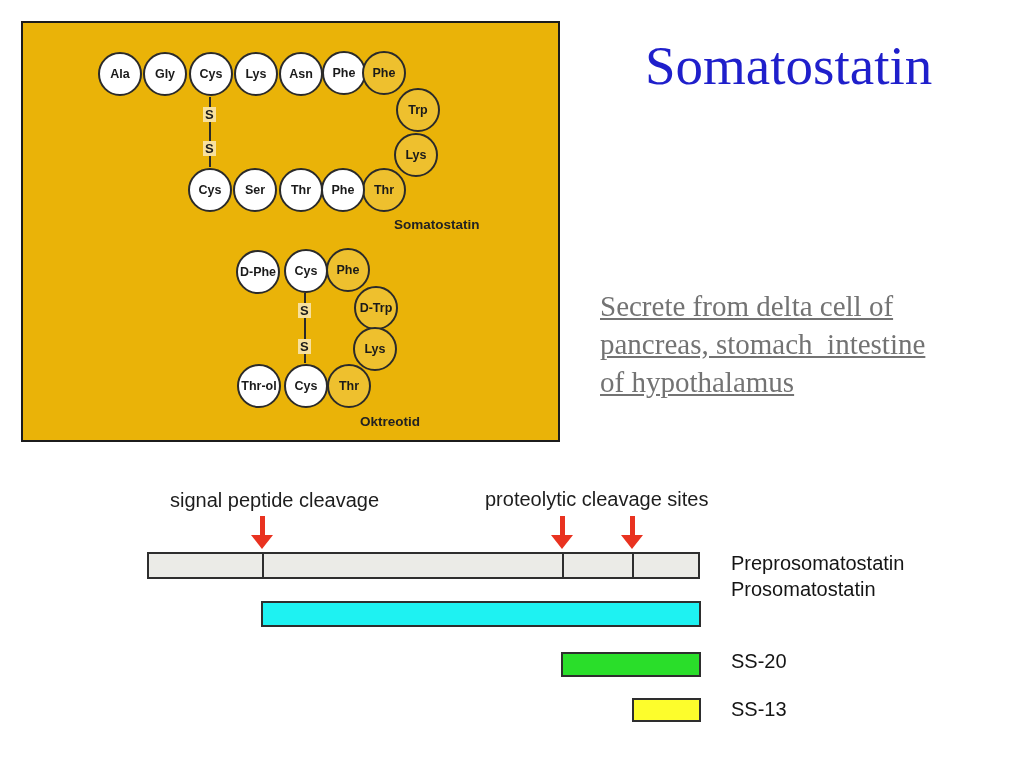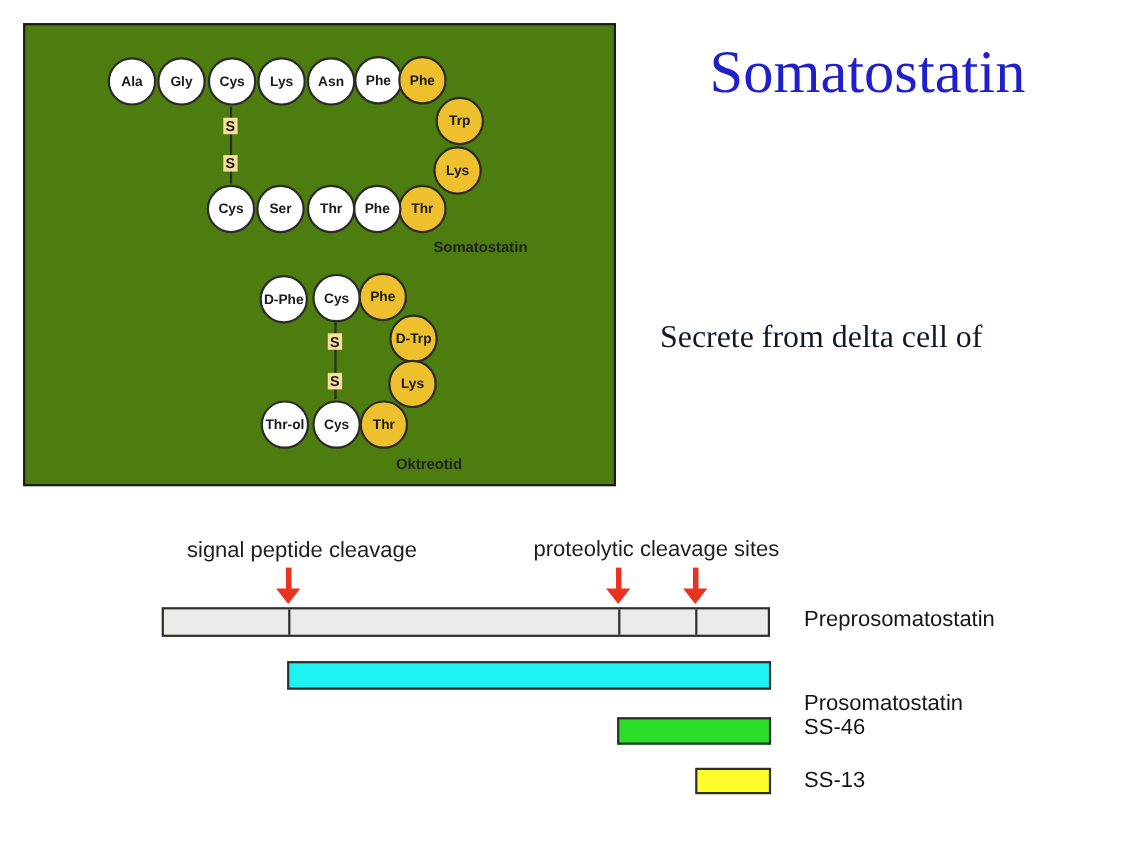--- a/index.html
+++ b/index.html
@@ -1,37 +1,37 @@
 <!DOCTYPE html>
 <html><head>
 <meta charset="utf-8">
 <style>
   * { margin:0; padding:0; box-sizing:border-box; }
   html,body { width:1024px; height:768px; background:#ffffff; overflow:hidden;
               font-family:"Liberation Sans", sans-serif; }
 
   
   .panel { position:absolute; left:21px; top:21px; width:539px; height:421px;
-           background:#4d7c0f; border:2px solid #1c1c1c; }
+           background:#eab308; border:2px solid #1c1c1c; }
   .aa { position:absolute; width:44px; height:44px; border-radius:50%;
         background:#ffffff; border:2px solid #2a2a2a;
         display:flex; align-items:center; justify-content:center;
         font-weight:bold; font-size:12.5px; color:#1a1a1a; }
   .aa.hl { background:#eec02e; }
   .bond { position:absolute; width:2px; background:#2a2a2a; }
   .s-label { position:absolute; font-weight:bold; font-size:13px; color:#1a1a1a;
              background:#f8e19e; padding:0 2px; }
   .struct-label { position:absolute; font-weight:bold; font-size:13.5px; color:#222; }
 
   
   .title { position:absolute; left:645px; top:34px; width:360px;
            font-family:"Liberation Serif", serif; font-size:55px; color:#1f1fcb; }
   .bodytext { position:absolute; left:600px; top:287px; width:410px;
               font-family:"Liberation Serif", serif; font-size:29px; line-height:38px;
-              color:#0f172a; }
+              color:#737373;text-decoration:underline; }
   .bodytext div { white-space:pre-wrap; }
 
   
   .anno { position:absolute; font-size:20px; font-weight:500; color:#1d1d1d; }
   .arrow { position:absolute; width:22px; }
   .arrow .stem { width:5px; height:20px; background:#e93220; margin:0 auto; }
   .arrow .head { width:0; height:0; margin-top:-1px;
                  border-left:11px solid transparent; border-right:11px solid transparent;
                  border-top:14px solid #e93220; }
   .bar { position:absolute; border:2px solid #2e2e2e; }
@@ -79,20 +79,22 @@
   <div class="bond" style="left:281px;top:270px;height:70px"></div>
   <span class="s-label" style="left:275px;top:280px">S</span>
   <span class="s-label" style="left:275px;top:316px">S</span>
   <div class="struct-label" style="left:337px;top:391px">Oktreotid</div>
 </div>
 
 <div class="title">Somatostatin</div>
 
 <div class="bodytext">
   <div>Secrete from delta cell of</div>
+  <div>pancreas, stomach  intestine</div>
+  <div>of hypothalamus</div>
 </div>
 
 <div class="anno" style="left:170px;top:489px">signal peptide cleavage</div>
 <div class="anno" style="left:485px;top:488px">proteolytic cleavage sites</div>
 
 <div class="arrow" style="left:251px;top:516px">
   <div class="stem"></div>
     <div class="head"></div>
 </div>
 <div class="arrow" style="left:551px;top:516px">
@@ -107,15 +109,15 @@
 <div class="bar bar-pre">
   <div class="bar-div" style="left:113px"></div>
   <div class="bar-div" style="left:413px"></div>
   <div class="bar-div" style="left:483px"></div>
 </div>
 <div class="bar bar-pro"></div>
 <div class="bar bar-ss28"></div>
 <div class="bar bar-ss14"></div>
 
 <div class="bar-label" style="top:552px">Preprosomatostatin</div>
-<div class="bar-label" style="top:628px">Prosomatostatin</div>
-<div class="bar-label" style="top:650px">SS-46</div>
+<div class="bar-label" style="top:578px">Prosomatostatin</div>
+<div class="bar-label" style="top:650px">SS-20</div>
 <div class="bar-label" style="top:698px">SS-13</div>
 
 </body></html>

